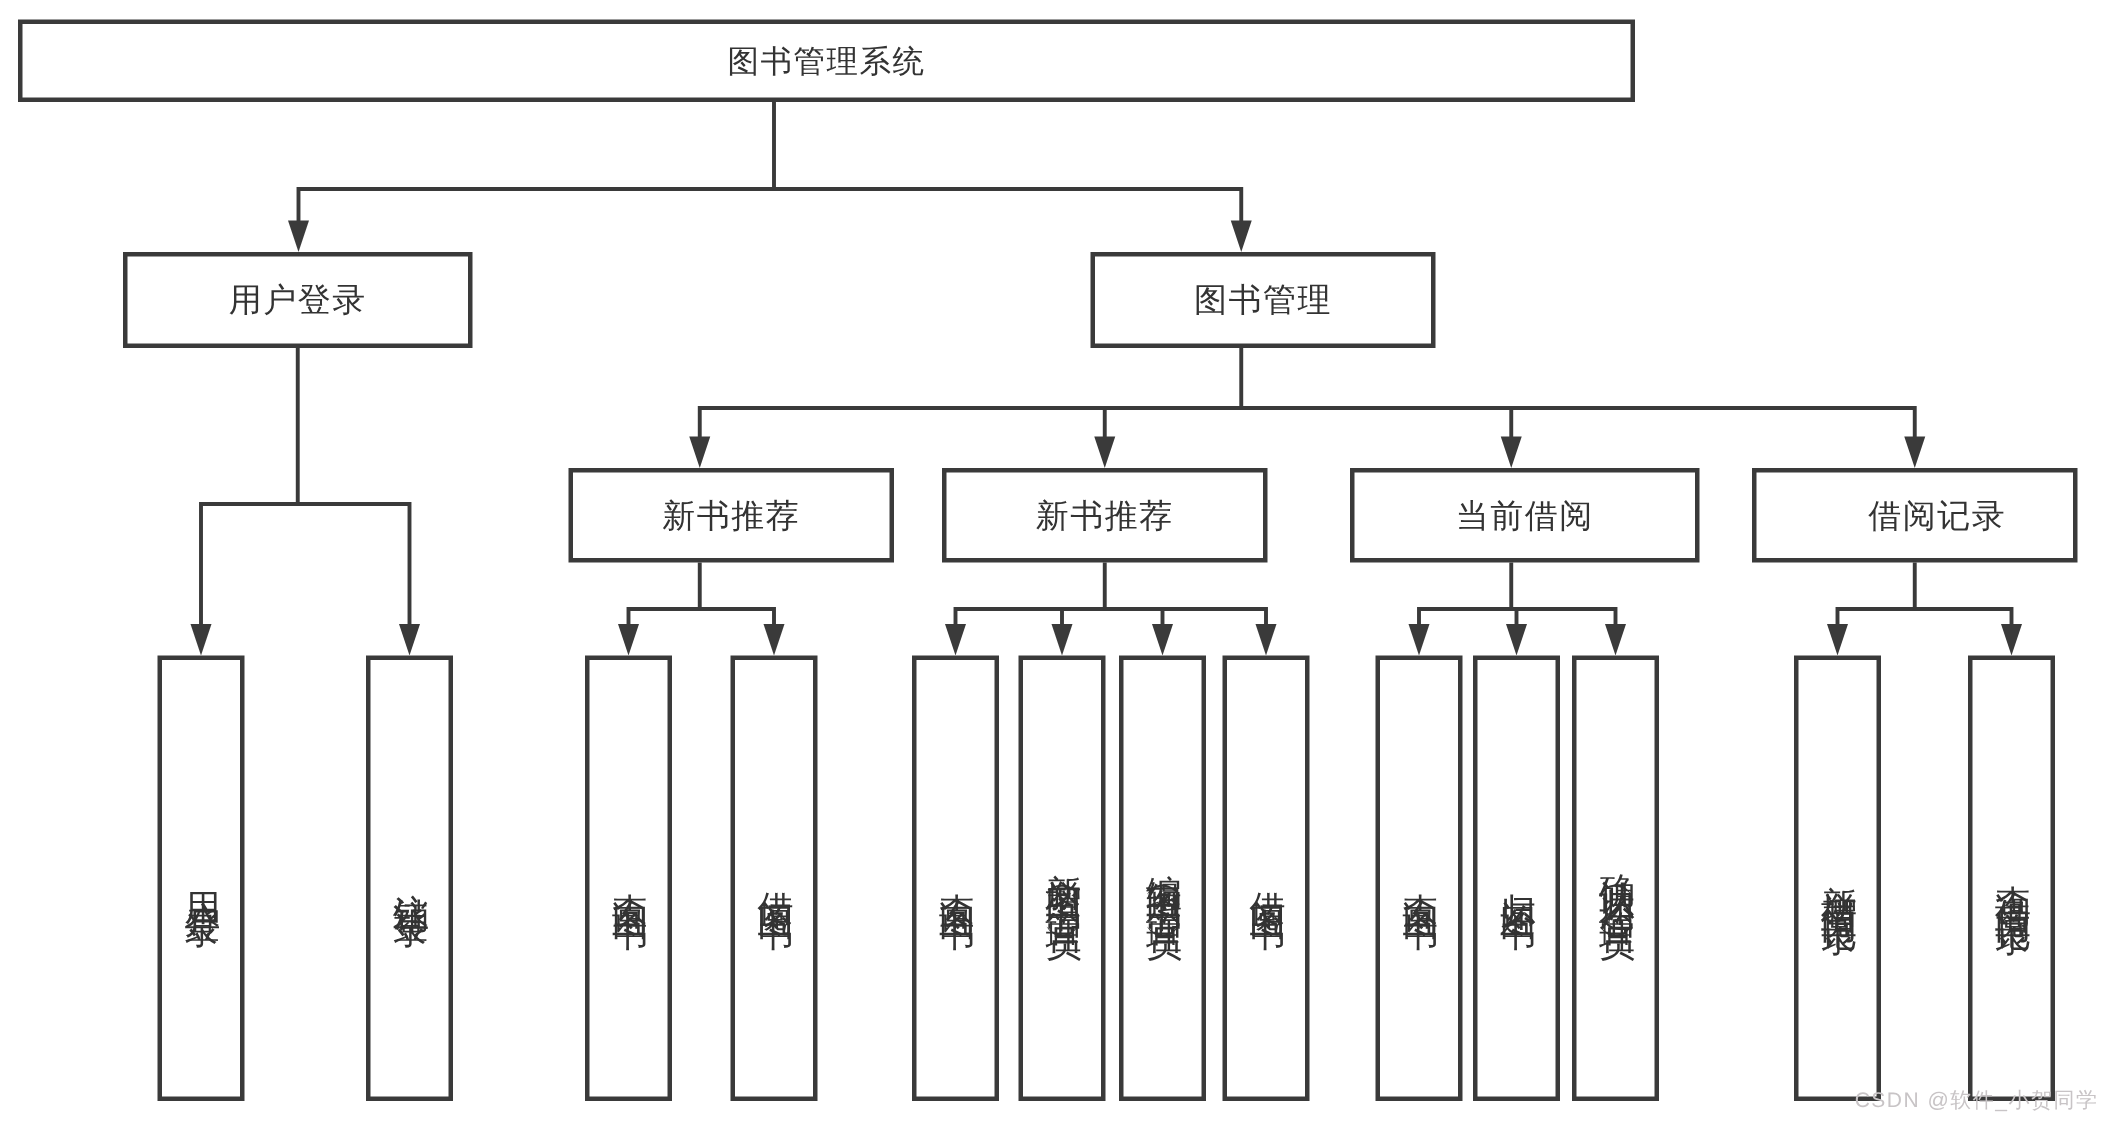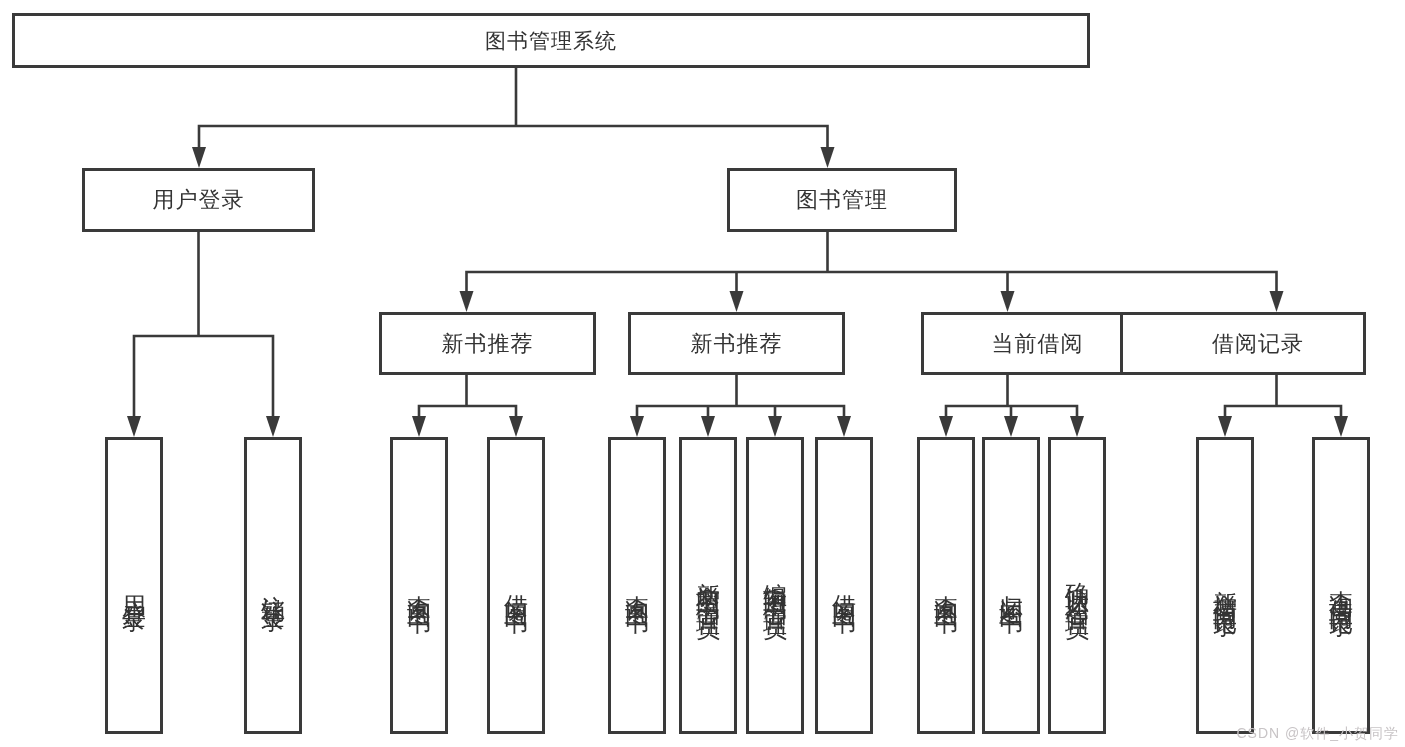--- a/index.html
+++ b/index.html
@@ -13,22 +13,22 @@
     display:flex;align-items:center;justify-content:center;text-align:center;
     color:#333333;
   }
   .root{left:12px;top:13px;width:1078px;height:55px;font-size:21px;letter-spacing:1px;}
   .l2{top:168px;height:64px;font-size:22px;letter-spacing:1px;}
   .l2a{left:82px;width:233px;}
   .l2b{left:715px;width:230px;margin-left:12px;}
   .l3{top:312px;height:63px;font-size:22px;letter-spacing:1px;}
   .l3a{left:379px;width:217px;}
   .l3b{left:628px;width:217px;}
-  .l3c{left:921px;width:233px;}
-  .l3d{left:1120px;width:246px;padding-left:30px;}
+  .l3c{left:900px;width:233px;}
+  .l3d{left:1168px;width:217px;padding-left:30px;}
   .leaf{
     top:437px;height:297px;width:58px;
     writing-mode:vertical-rl;text-orientation:mixed;
     font-size:24px;letter-spacing:5px;line-height:1;
   }
   .f1{left:105px;} .f2{left:244px;}
   .f3{left:390px;} .f4{left:487px;}
   .f5{left:608px;} .f6{left:679px;} .f7{left:746px;} .f8{left:815px;}
   .f9{left:917px;} .f10{left:982px;} .f11{left:1048px;}
   .f12{left:1196px;} .f13{left:1312px;}

